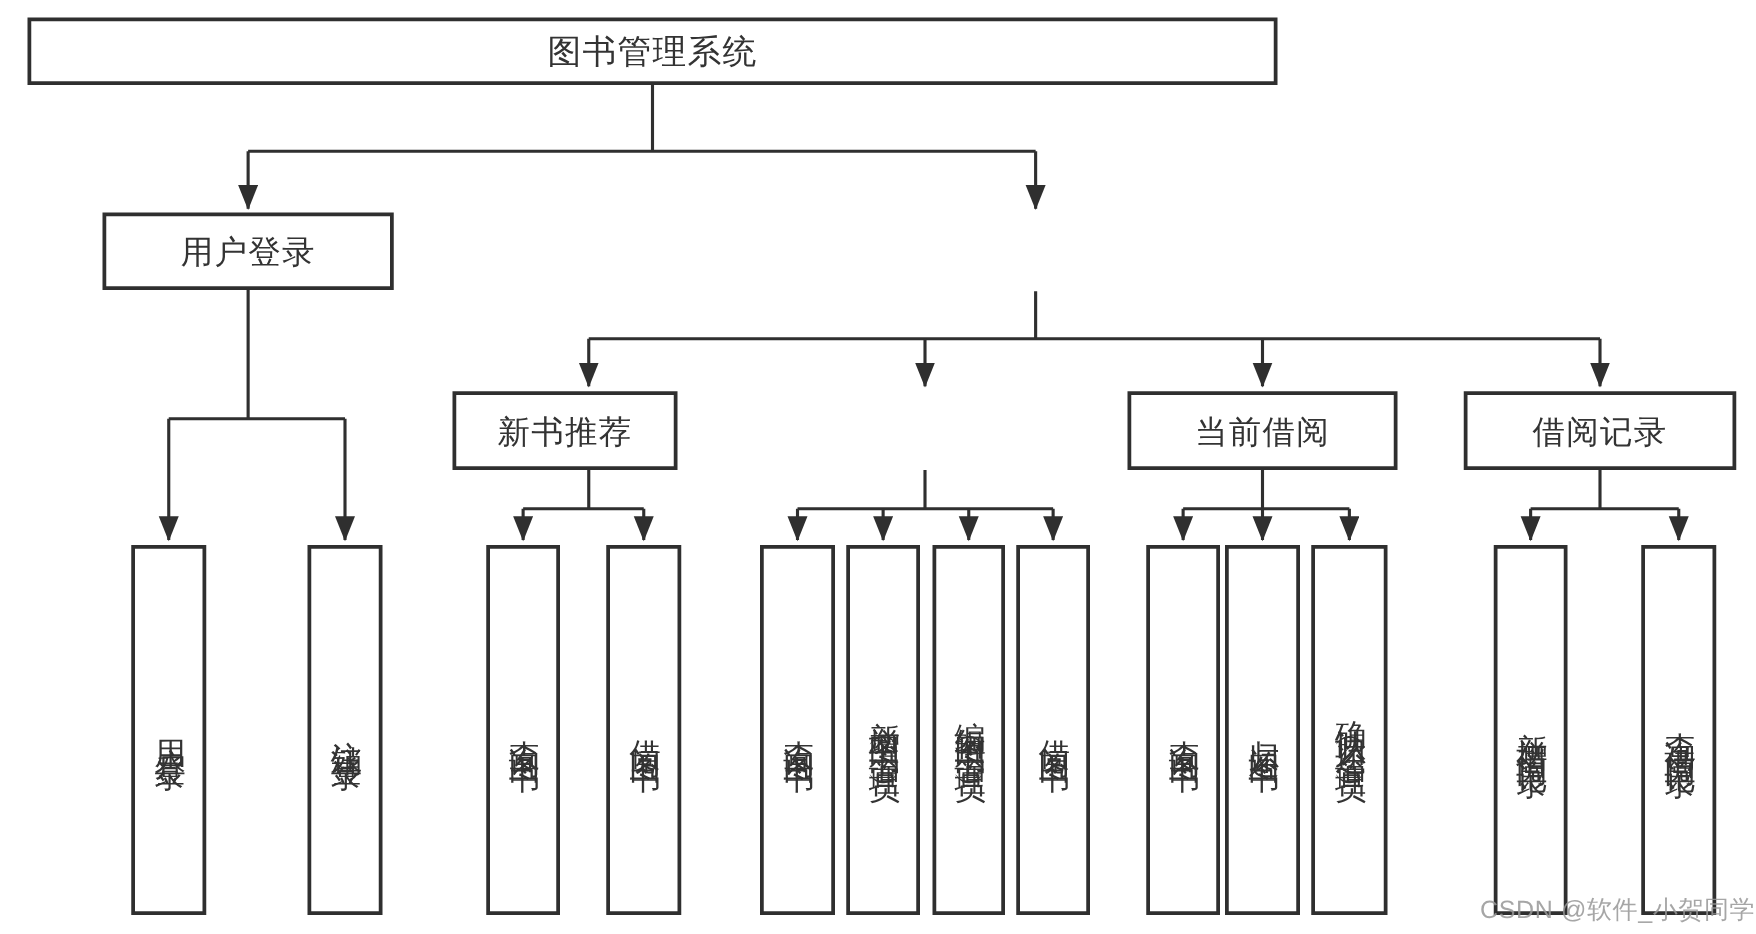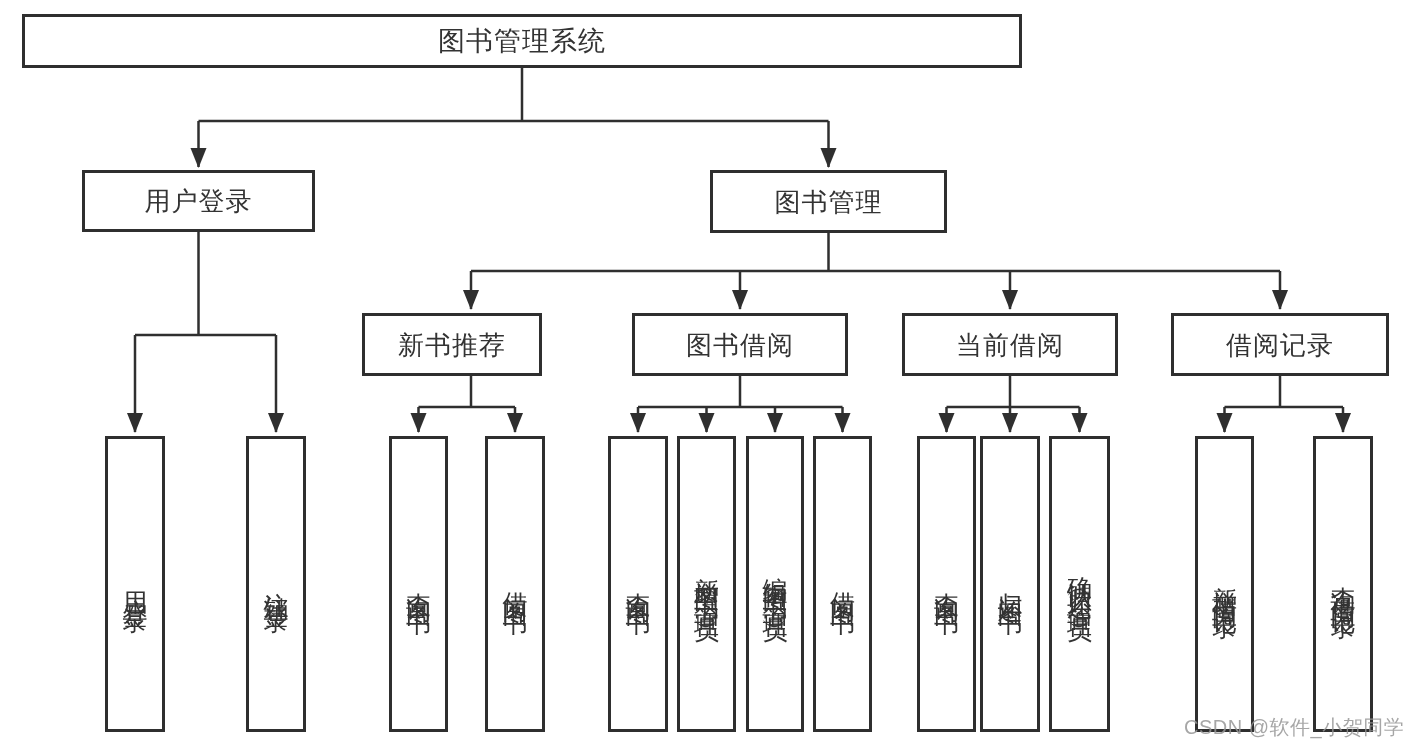--- a/index.html
+++ b/index.html
@@ -97,24 +97,22 @@
     <line class="wire" marker-end="url(#arrow)" x1="1079.5" y1="407" x2="1079.5" y2="432"></line>
 
     <path class="wire" d="M1280 376 V407 M1224.5 407 H1343"></path>
     <line class="wire" marker-end="url(#arrow)" x1="1224.5" y1="407" x2="1224.5" y2="432"></line>
     <line class="wire" marker-end="url(#arrow)" x1="1343" y1="407" x2="1343" y2="432"></line>
   </svg>
 
   <div class="box hbox root-box" style="left:22px; top:14px; width:1000px; height:54px;">图书管理系统</div>
 
   <div class="box hbox" style="left:82px; top:170px; width:233px; height:62px;">用户登录</div>
-  <div class="box hbox" style="left:710px; top:170px; width:237px; height:63px;">图书管理</div>
 
   <div class="box hbox" style="left:362px; top:313px; width:180px; height:63px;">新书推荐</div>
-  <div class="box hbox" style="left:632px; top:313px; width:216px; height:63px;">图书借阅</div>
   <div class="box hbox" style="left:902px; top:313px; width:216px; height:63px;">当前借阅</div>
   <div class="box hbox" style="left:1171px; top:313px; width:218px; height:63px;">借阅记录</div>
 
   <div class="box vbox" style="left:105px; top:436px; width:60px; height:296px;">用户登录</div>
   <div class="box vbox" style="left:246px; top:436px; width:60px; height:296px;">注销登录</div>
 
   <div class="box vbox" style="left:389px; top:436px; width:59px; height:296px;">查询图书</div>
   <div class="box vbox" style="left:485px; top:436px; width:60px; height:296px;">借阅图书</div>
 
   <div class="box vbox" style="left:608px; top:436px; width:60px; height:296px;">查询图书</div>

